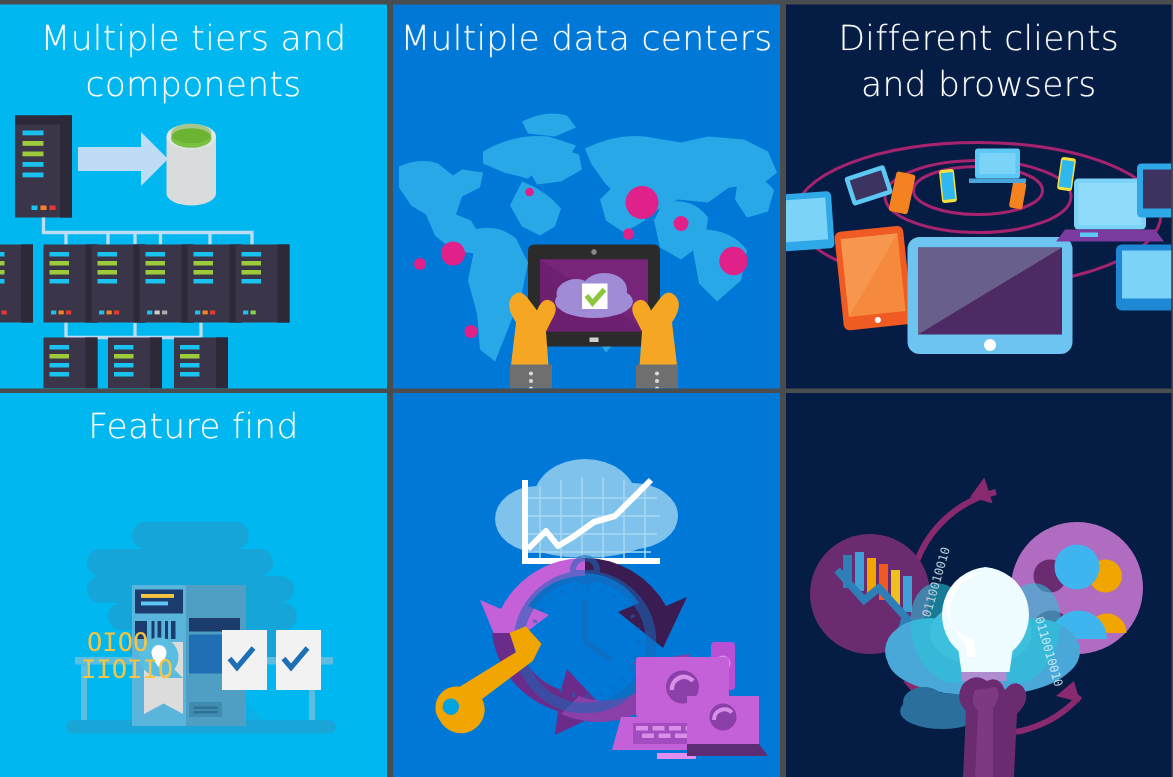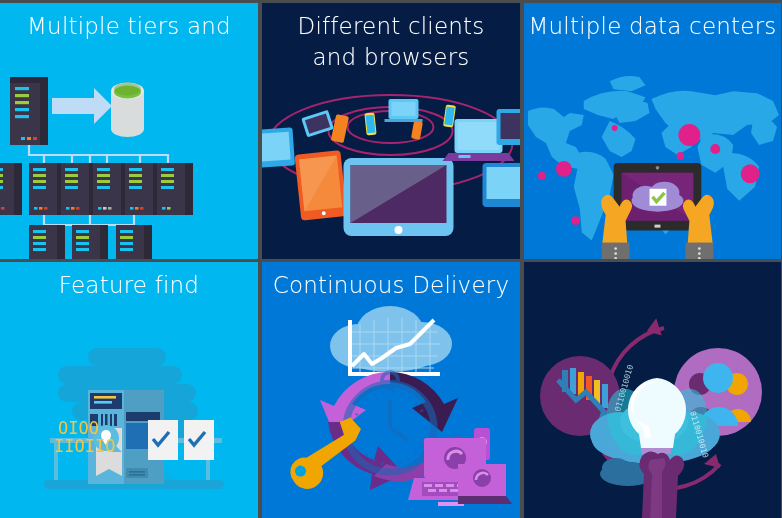--- a/index.html
+++ b/index.html
@@ -156,90 +156,21 @@
             <rect x="28" width="8" height="40" fill="#2e2939"></rect>
             <rect x="4" y="5" width="13" height="3" fill="#19c2ef"></rect>
             <rect x="4" y="11" width="13" height="3" fill="#9ccb3b"></rect>
             <rect x="4" y="17" width="13" height="3" fill="#19c2ef"></rect>
             <rect x="4" y="23" width="13" height="3" fill="#19c2ef"></rect>
           </g>
       </g>
     </svg>
     <div class="title">
       <div>Multiple tiers and</div>
-    </div>
-  </div>
-
-  <div class="tile" id="t2" style="background: rgb(5, 28, 68);">
-    <svg class="art" viewBox="0 0 257 256">
-      <g fill="none" stroke="#a6246f" stroke-width="2">
-        <ellipse cx="128" cy="140" rx="122" ry="48"></ellipse>
-        <ellipse cx="128" cy="128" rx="62" ry="24"></ellipse>
-        <ellipse cx="128" cy="124" rx="43" ry="16"></ellipse>
-      </g>
-
-      <g>
-        <g transform="rotate(-18 57 120)">
-            <rect x="41" y="110" width="28" height="20" rx="2" fill="#5ec8f5"></rect>
-            <rect x="44" y="113" width="22" height="14" fill="#3c3361"></rect>
-          </g>
-        <rect x="71" y="112" width="13" height="27" rx="2" fill="#f58220" transform="rotate(12 77 125)"></rect>
-        <rect x="103" y="110" width="10" height="22" rx="2" fill="#f5e03c" transform="rotate(-6 108 121)"></rect>
-        <rect x="104" y="112" width="8" height="18" fill="#2fb7ef" transform="rotate(-6 108 121)"></rect>
-        <rect x="150" y="118" width="9" height="18" rx="2" fill="#f58220" transform="rotate(10 154 127)"></rect>
-        <rect x="182" y="102" width="10" height="22" rx="2" fill="#f5e03c" transform="rotate(8 187 113)"></rect>
-        <rect x="183" y="104" width="8" height="18" fill="#2fb7ef" transform="rotate(8 187 113)"></rect>
-        <g>
-            <rect x="126" y="96" width="30" height="20" rx="2" fill="#5ec8f5"></rect>
-            <rect x="129" y="99" width="24" height="14" fill="#7bd3f7"></rect>
-            <rect x="122" y="116" width="38" height="3" fill="#4aa6d9"></rect>
-          </g>
-      </g>
-
-      <g transform="translate(-22,128) rotate(-4)">
-        <rect x="0" y="0" width="52" height="38" rx="3" fill="#2fa8e8"></rect>
-        <rect x="4" y="4" width="44" height="28" fill="#7bd3f7"></rect>
-        <circle cx="12" cy="35" r="1.4" fill="#f5e03c"></circle>
-      </g>
-
-      <g transform="translate(32,152) rotate(-6)">
-        <rect x="0" y="0" width="46" height="66" rx="4" fill="#ef5b22"></rect>
-        <rect x="4" y="5" width="38" height="52" fill="#f58a3c"></rect>
-        <path d="M4 5 L42 5 L4 57 Z" fill="#f9a05c" opacity=".6"></path>
-        <circle cx="23" cy="61" r="2" fill="#fff"></circle>
-      </g>
-
-      <g>
-        <rect x="81" y="155" width="110" height="78" rx="8" fill="#6ec4f0"></rect>
-        <rect x="88" y="162" width="96" height="58" fill="#4d2a63"></rect>
-        <path d="M88 162 L184 162 L88 220 Z" fill="#6d6a90" opacity=".85"></path>
-        <circle cx="136" cy="227" r="4" fill="#fff"></circle>
-      </g>
-
-      <g>
-        <rect x="192" y="116" width="48" height="34" rx="3" fill="#7bd3f7"></rect>
-        <rect x="195" y="119" width="42" height="28" fill="#8fdbf9"></rect>
-        <path d="M186 150 h60 l6 8 h-72 z" fill="#7a3a9e"></path>
-        <rect x="196" y="152" width="12" height="3" fill="#5ec8f5"></rect>
-      </g>
-
-      <g transform="translate(234,106)">
-        <rect x="0" y="0" width="46" height="36" rx="3" fill="#2fa8e8"></rect>
-        <rect x="4" y="4" width="38" height="26" fill="#3c3361"></rect>
-        <circle cx="40" cy="33" r="1.4" fill="#f5e03c"></circle>
-      </g>
-      <g transform="translate(220,160)">
-        <rect x="0" y="0" width="56" height="44" rx="4" fill="#1e88d4"></rect>
-        <rect x="4" y="4" width="48" height="32" fill="#7bd3f7"></rect>
-        <circle cx="46" cy="40" r="2" fill="#f5e03c"></circle>
-      </g>
-    </svg>
-    <div class="title">
-      <div>Different clients</div>
-      <div>and browsers</div>
+      <div>components</div>
     </div>
   </div>
 
   <div class="tile" id="t1" style="background: rgb(0, 120, 215);">
     <svg class="art" viewBox="0 0 258 256">
       <g fill="#29a8e8">
         <path d="M4 108 q14 -6 26 -2 l10 8 6 -4 14 2 -2 10 -12 6 -4 12 10 4 6 10 -4 12 -14 -2 -12 -10 -6 -14 -10 -6 -8 -12z"></path>
         <path d="M60 98 q20 -12 44 -10 l18 6 -6 10 -16 4 -10 8 -16 -4 -14 -6z"></path>
         <path d="M86 118 q16 6 26 18 l-4 12 -10 6 -12 -6 -8 -14z"></path>
         <path d="M54 150 q16 -4 28 6 l8 16 -4 20 -10 26 -8 20 -10 -8 -2 -24 -6 -22 4 -20z"></path>
@@ -294,20 +225,90 @@
             <circle cx="176" cy="251" r="1.4"></circle>
             <circle cx="176" cy="256" r="1.4"></circle>
           </g>
       </g>
     </svg>
     <div class="title">
       <div>Multiple data centers</div>
     </div>
   </div>
 
+  <div class="tile" id="t2" style="background: rgb(5, 28, 68);">
+    <svg class="art" viewBox="0 0 257 256">
+      <g fill="none" stroke="#a6246f" stroke-width="2">
+        <ellipse cx="128" cy="140" rx="122" ry="48"></ellipse>
+        <ellipse cx="128" cy="128" rx="62" ry="24"></ellipse>
+        <ellipse cx="128" cy="124" rx="43" ry="16"></ellipse>
+      </g>
+
+      <g>
+        <g transform="rotate(-18 57 120)">
+            <rect x="41" y="110" width="28" height="20" rx="2" fill="#5ec8f5"></rect>
+            <rect x="44" y="113" width="22" height="14" fill="#3c3361"></rect>
+          </g>
+        <rect x="71" y="112" width="13" height="27" rx="2" fill="#f58220" transform="rotate(12 77 125)"></rect>
+        <rect x="103" y="110" width="10" height="22" rx="2" fill="#f5e03c" transform="rotate(-6 108 121)"></rect>
+        <rect x="104" y="112" width="8" height="18" fill="#2fb7ef" transform="rotate(-6 108 121)"></rect>
+        <rect x="150" y="118" width="9" height="18" rx="2" fill="#f58220" transform="rotate(10 154 127)"></rect>
+        <rect x="182" y="102" width="10" height="22" rx="2" fill="#f5e03c" transform="rotate(8 187 113)"></rect>
+        <rect x="183" y="104" width="8" height="18" fill="#2fb7ef" transform="rotate(8 187 113)"></rect>
+        <g>
+            <rect x="126" y="96" width="30" height="20" rx="2" fill="#5ec8f5"></rect>
+            <rect x="129" y="99" width="24" height="14" fill="#7bd3f7"></rect>
+            <rect x="122" y="116" width="38" height="3" fill="#4aa6d9"></rect>
+          </g>
+      </g>
+
+      <g transform="translate(-22,128) rotate(-4)">
+        <rect x="0" y="0" width="52" height="38" rx="3" fill="#2fa8e8"></rect>
+        <rect x="4" y="4" width="44" height="28" fill="#7bd3f7"></rect>
+        <circle cx="12" cy="35" r="1.4" fill="#f5e03c"></circle>
+      </g>
+
+      <g transform="translate(32,152) rotate(-6)">
+        <rect x="0" y="0" width="46" height="66" rx="4" fill="#ef5b22"></rect>
+        <rect x="4" y="5" width="38" height="52" fill="#f58a3c"></rect>
+        <path d="M4 5 L42 5 L4 57 Z" fill="#f9a05c" opacity=".6"></path>
+        <circle cx="23" cy="61" r="2" fill="#fff"></circle>
+      </g>
+
+      <g>
+        <rect x="81" y="155" width="110" height="78" rx="8" fill="#6ec4f0"></rect>
+        <rect x="88" y="162" width="96" height="58" fill="#4d2a63"></rect>
+        <path d="M88 162 L184 162 L88 220 Z" fill="#6d6a90" opacity=".85"></path>
+        <circle cx="136" cy="227" r="4" fill="#fff"></circle>
+      </g>
+
+      <g>
+        <rect x="192" y="116" width="48" height="34" rx="3" fill="#7bd3f7"></rect>
+        <rect x="195" y="119" width="42" height="28" fill="#8fdbf9"></rect>
+        <path d="M186 150 h60 l6 8 h-72 z" fill="#7a3a9e"></path>
+        <rect x="196" y="152" width="12" height="3" fill="#5ec8f5"></rect>
+      </g>
+
+      <g transform="translate(234,106)">
+        <rect x="0" y="0" width="46" height="36" rx="3" fill="#2fa8e8"></rect>
+        <rect x="4" y="4" width="38" height="26" fill="#3c3361"></rect>
+        <circle cx="40" cy="33" r="1.4" fill="#f5e03c"></circle>
+      </g>
+      <g transform="translate(220,160)">
+        <rect x="0" y="0" width="56" height="44" rx="4" fill="#1e88d4"></rect>
+        <rect x="4" y="4" width="48" height="32" fill="#7bd3f7"></rect>
+        <circle cx="46" cy="40" r="2" fill="#f5e03c"></circle>
+      </g>
+    </svg>
+    <div class="title">
+      <div>Different clients</div>
+      <div>and browsers</div>
+    </div>
+  </div>
+
   <div class="tile" id="t3" style="background: rgb(0, 183, 239);">
     <svg class="art" viewBox="0 0 258 259">
       <g fill="#15a5d8">
         <rect x="88" y="86" width="78" height="18" rx="9"></rect>
         <rect x="58" y="104" width="124" height="18" rx="9"></rect>
         <rect x="58" y="122" width="138" height="18" rx="9"></rect>
         <rect x="72" y="140" width="126" height="18" rx="9"></rect>
         <rect x="84" y="158" width="110" height="18" rx="9"></rect>
       </g>
       <path d="M90 130 L175 218 L120 224 Z" fill="#16a9dd" opacity=".5"></path>
@@ -424,23 +425,20 @@
           </g>
         <rect x="176" y="240" width="26" height="4" fill="#e08ef0"></rect>
         <g>
           <rect x="196" y="202" width="48" height="32" fill="#c561d8"></rect>
           <circle cx="220" cy="216" r="9" fill="#8b3fa8"></circle>
           <path d="M214 218 a7 7 0 0 1 12 -5" stroke="#d98ee8" stroke-width="2.6" fill="none"></path>
           <path d="M196 234 h48 l6 8 h-54 z" fill="#5c2d72"></path>
         </g>
       </g>
     </svg>
-    <div class="title">
-      <div>Continuous Delivery</div>
-    </div>
   </div>
 
   <div class="tile" id="t5" style="background: rgb(5, 28, 68);">
     <svg class="art" viewBox="0 0 257 259">
 
       <g fill="none" stroke="#8a2a6e" stroke-width="4">
         <path d="M86 116 a74 74 0 0 1 54 -50"></path>
         <path d="M78 140 a74 74 0 0 0 16 68"></path>
         <path d="M120 224 a74 74 0 0 0 76 -22"></path>
       </g>

